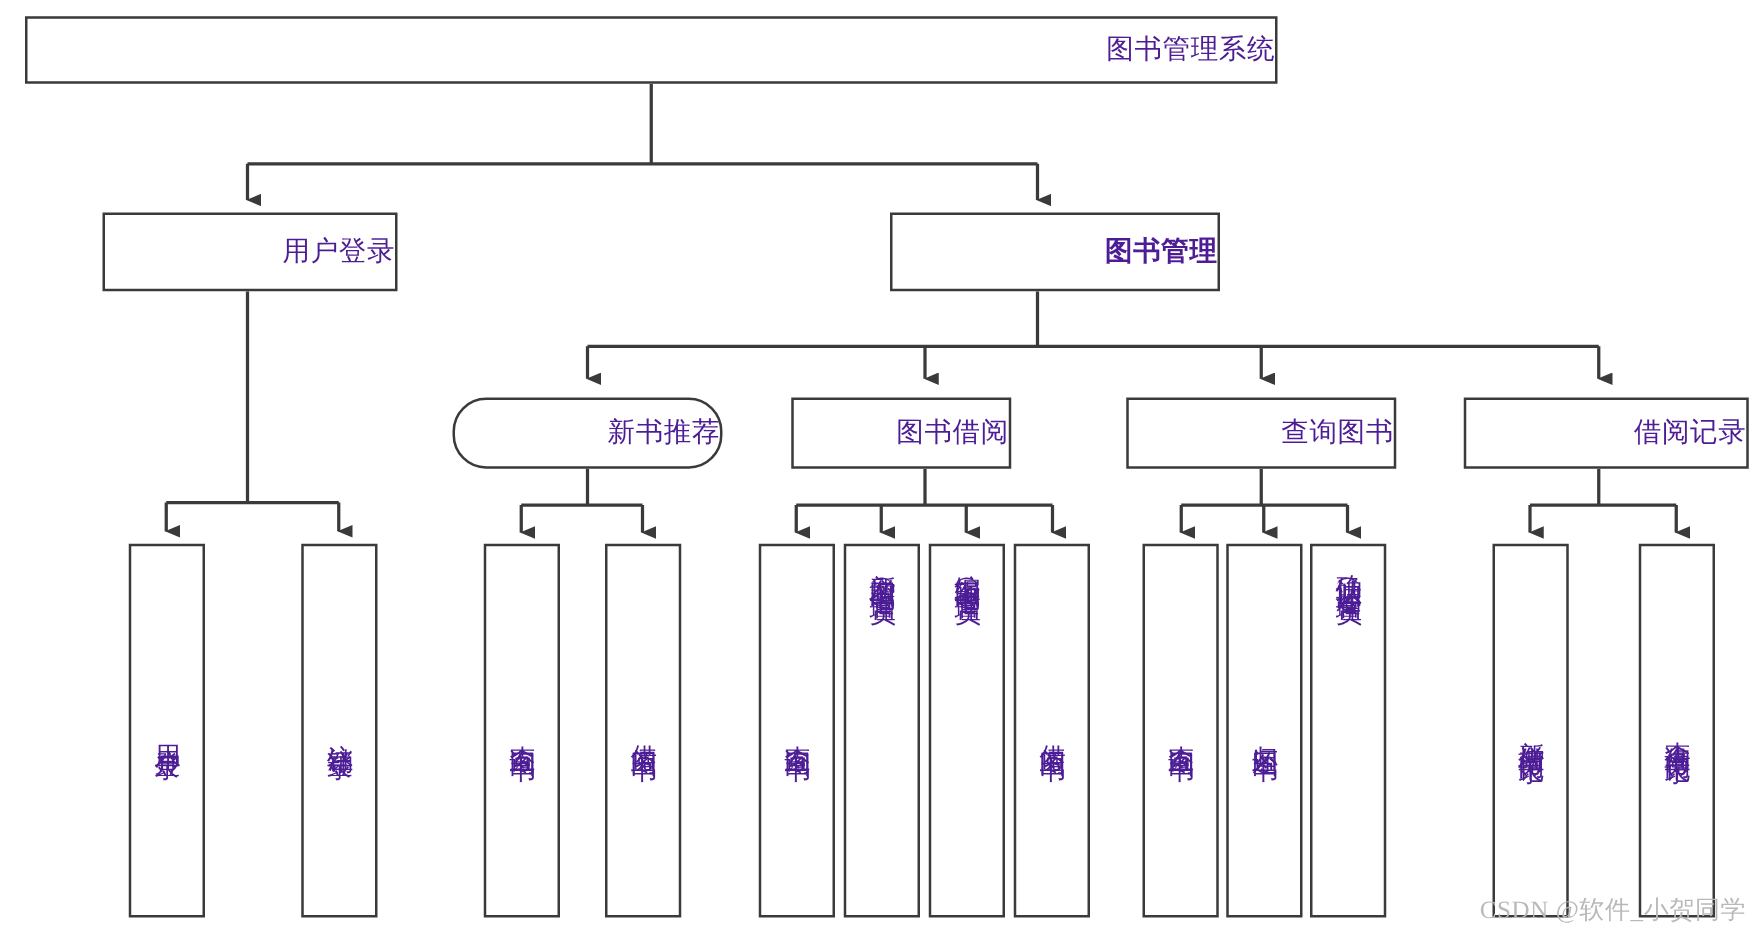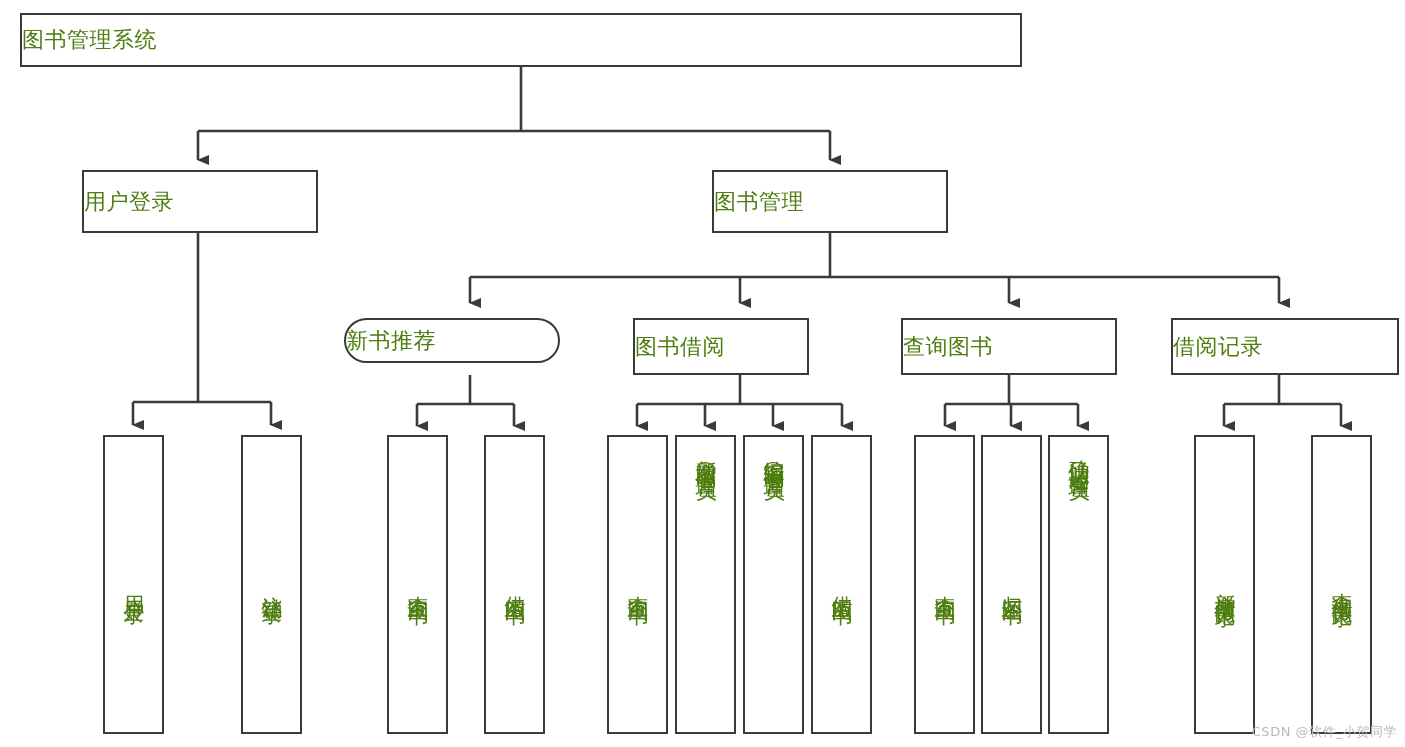--- a/index.html
+++ b/index.html
@@ -23,24 +23,24 @@
     top: 0;
     width: 1405px;
     height: 747px;
     pointer-events: none;
   }
   .node {
     position: absolute;
     box-sizing: border-box;
     border: 2.5px solid #3a3a3a;
     background: #ffffff;
-    color: #4d7c0f;
+    color: #4c1d95;
     display: flex;
     align-items: center;
-    justify-content: flex-start;
+    justify-content: flex-end;
     line-height: 1.18;
   }
   .node .lbl {
     display: block;
     text-align: center;
   }
   
   .h-node .lbl {
     font-size: 22px;
     letter-spacing: 0.5px;
@@ -60,24 +60,25 @@
     margin: 0 auto;
   }
   .v-node.centered {
     align-items: center;
     padding-top: 0;
   }
   #watermark {
     position: absolute;
     right: 8px;
     bottom: 6px;
-    font-size: 13px;
+    font-size: 20px;
     color: #b9b9b9;
     white-space: nowrap;
     letter-spacing: 0.5px;
+    font-family: Liberation Serif, serif;
   }
 </style>
 </head>
 <body>
 
 <div id="canvas">
 
   <svg id="edges" viewBox="0 0 1405 747" xmlns="http://www.w3.org/2000/svg">
     <defs>
       <marker id="arrow" viewBox="0 0 10 12" refX="5" refY="11" markerWidth="10" markerHeight="12" orient="auto-start-reverse" markerUnits="userSpaceOnUse">
@@ -129,25 +130,25 @@
   </svg>
 
   <div class="node h-node" style="left:20px; top:13px; width:1002px; height:54px;">
     <span class="lbl">图书管理系统</span>
   </div>
 
   <div class="node h-node" style="left:82px; top:170px; width:236px; height:63px;">
     <span class="lbl">用户登录</span>
   </div>
 
-  <div class="node h-node" style="left:712px; top:170px; width:236px; height:63px;">
+  <div class="node h-node" style="left:712px; top:170px; width:264px; height:63px;font-weight:bold;">
     <span class="lbl">图书管理</span>
   </div>
 
-  <div class="node h-node" style="left:344px; top:318px; width:216px; height:45px;border-radius:27px;">
+  <div class="node h-node" style="left:362px; top:318px; width:216px; height:57px;border-radius:27px;">
     <span class="lbl">新书推荐</span>
   </div>
 
   <div class="node h-node" style="left:633px; top:318px; width:176px; height:57px;">
     <span class="lbl">图书借阅</span>
   </div>
 
   <div class="node h-node" style="left:901px; top:318px; width:216px; height:57px;">
     <span class="lbl">查询图书</span>
   </div>

